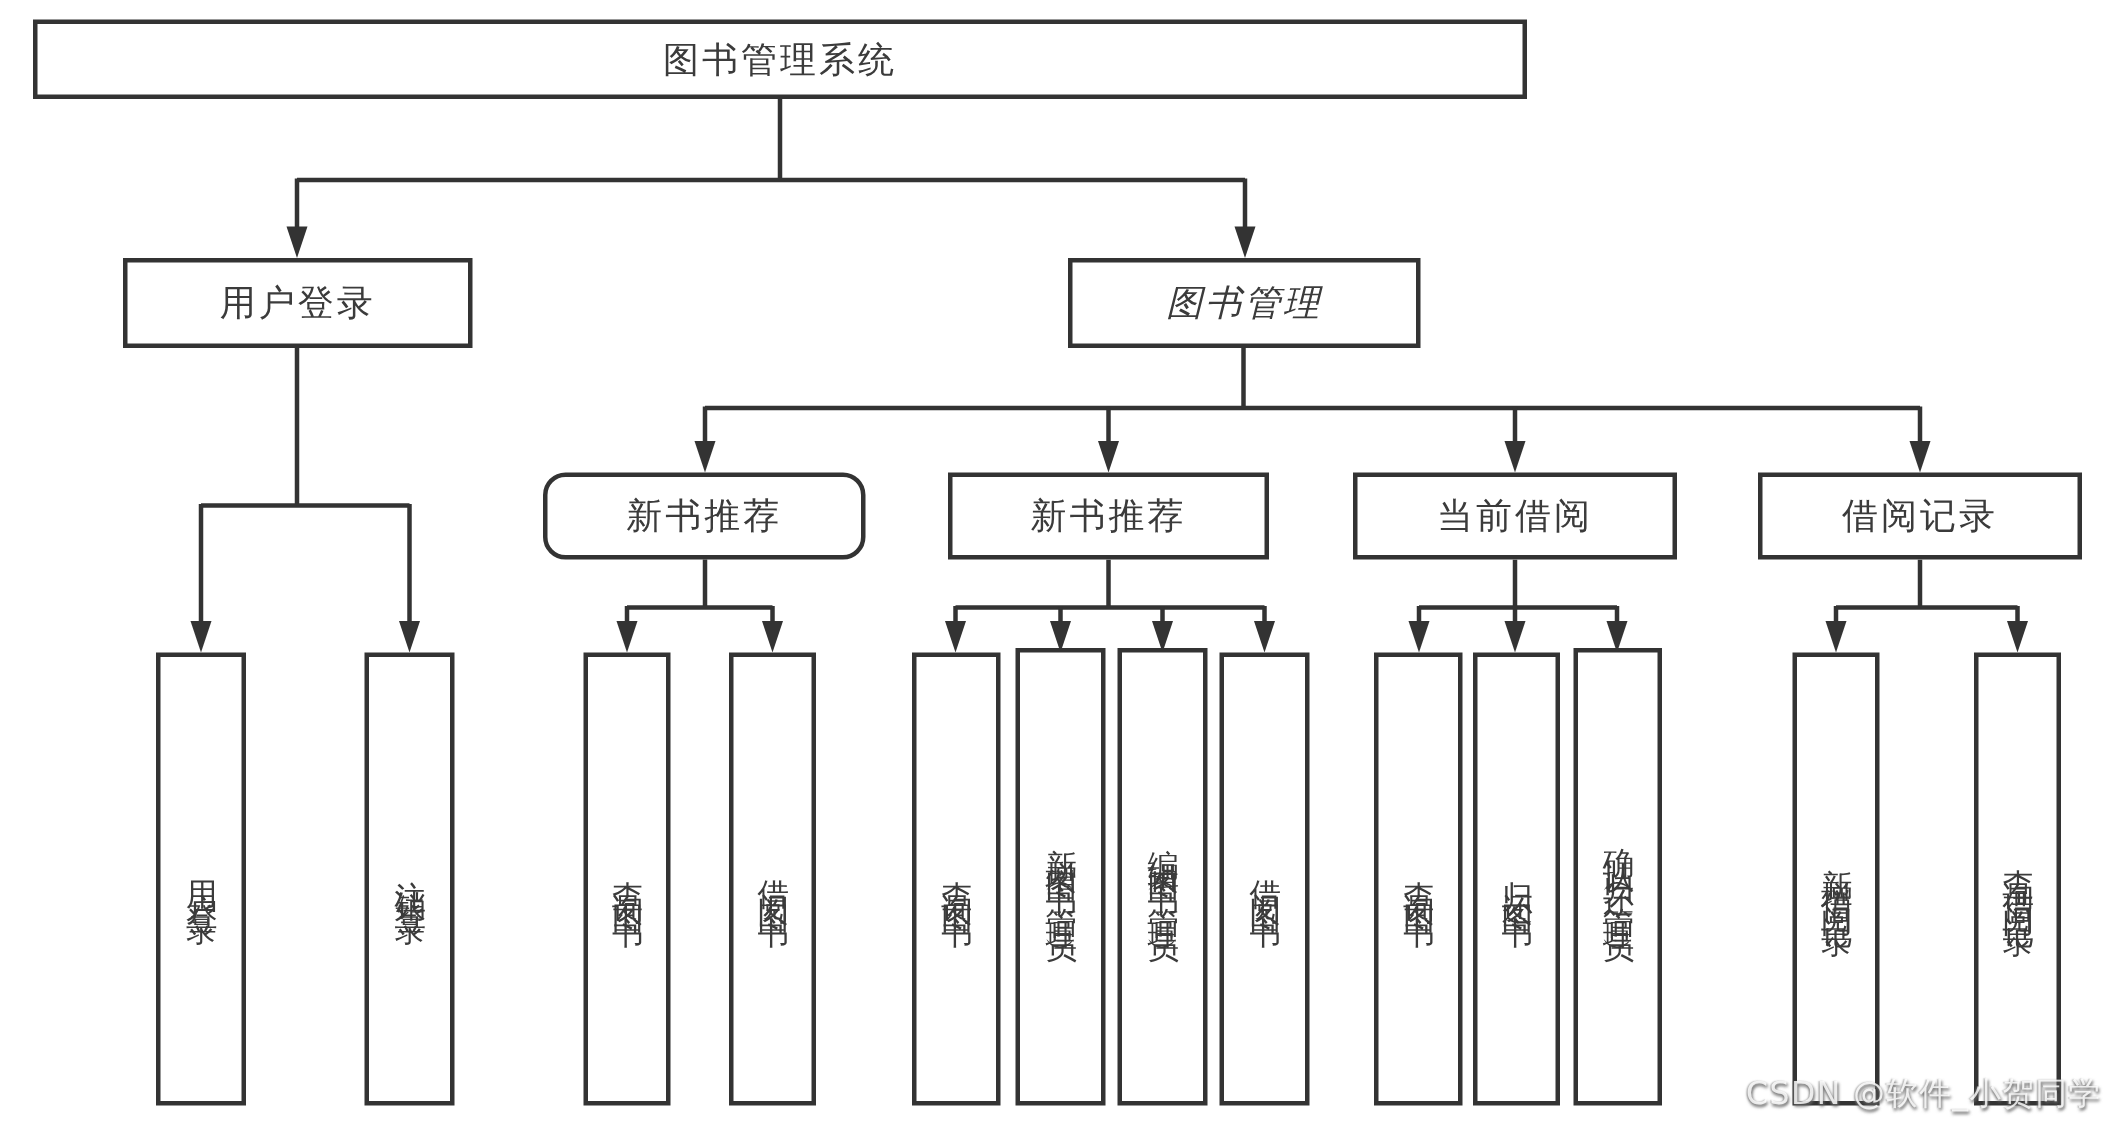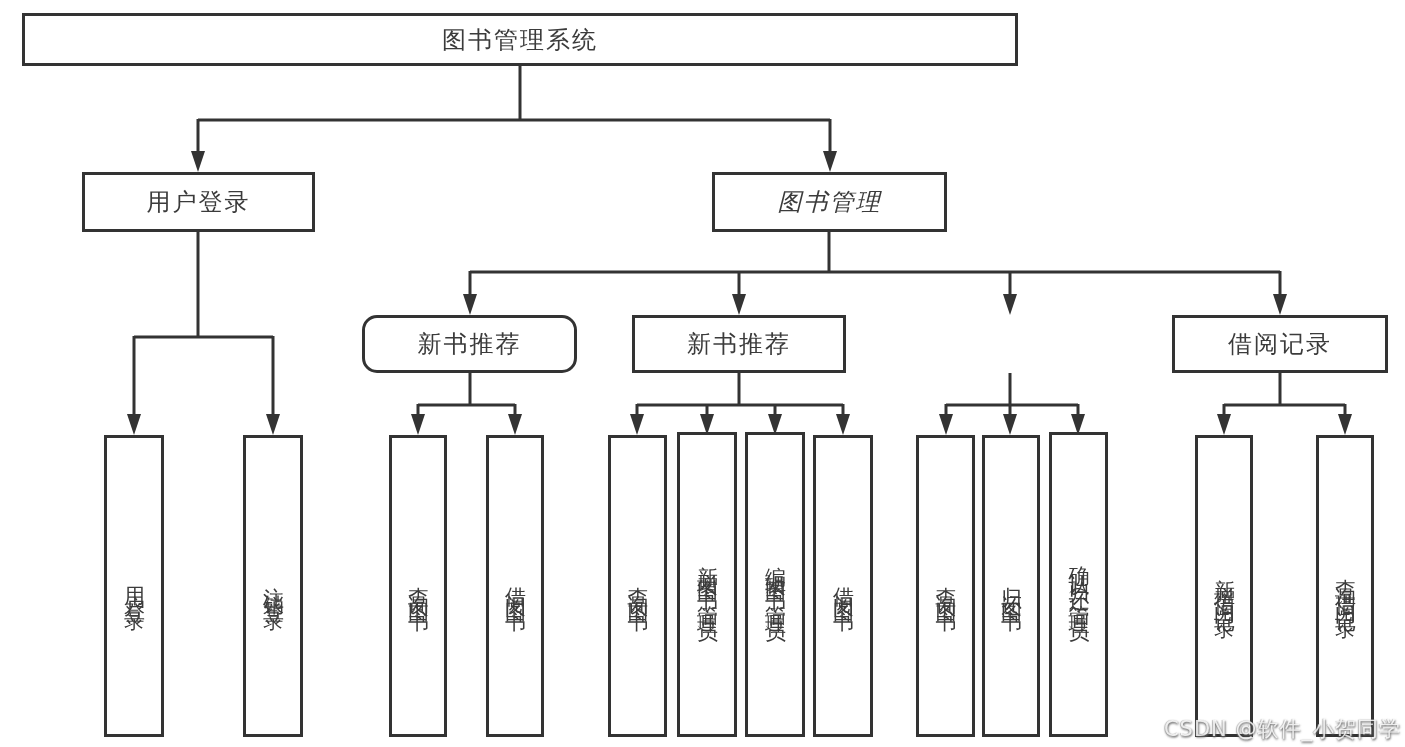--- a/index.html
+++ b/index.html
@@ -120,20 +120,21 @@
     </g>
   </svg>
 
   <div class="node" style="left:22px;top:13px;width:996px;height:53px;">图书管理系统</div>
 
   <div class="node" style="left:82px;top:172px;width:233px;height:60px;">用户登录</div>
   <div class="node" style="left:712px;top:172px;width:235px;height:60px;font-style:italic;">图书管理</div>
 
   <div class="node" style="left:362px;top:315px;width:215px;height:58px;border-radius:15px;">新书推荐</div>
   <div class="node" style="left:632px;top:315px;width:214px;height:58px;">新书推荐</div>
+  <div class="node" style="left:902px;top:315px;width:216px;height:58px;">当前借阅</div>
   <div class="node" style="left:1172px;top:315px;width:216px;height:58px;">借阅记录</div>
 
   <div class="node leaf" style="left:104px;top:435px;width:60px;height:302px;">用户登录</div>
   <div class="node leaf" style="left:243px;top:435px;width:60px;height:302px;">注销登录</div>
 
   <div class="node leaf" style="left:389px;top:435px;width:58px;height:302px;">查询图书</div>
   <div class="node leaf" style="left:486px;top:435px;width:58px;height:302px;">借阅图书</div>
 
   <div class="node leaf" style="left:608px;top:435px;width:59px;height:302px;">查询图书</div>
   <div class="node leaf" style="left:677px;top:432px;width:60px;height:305px;">新增图书（管理员）</div>

